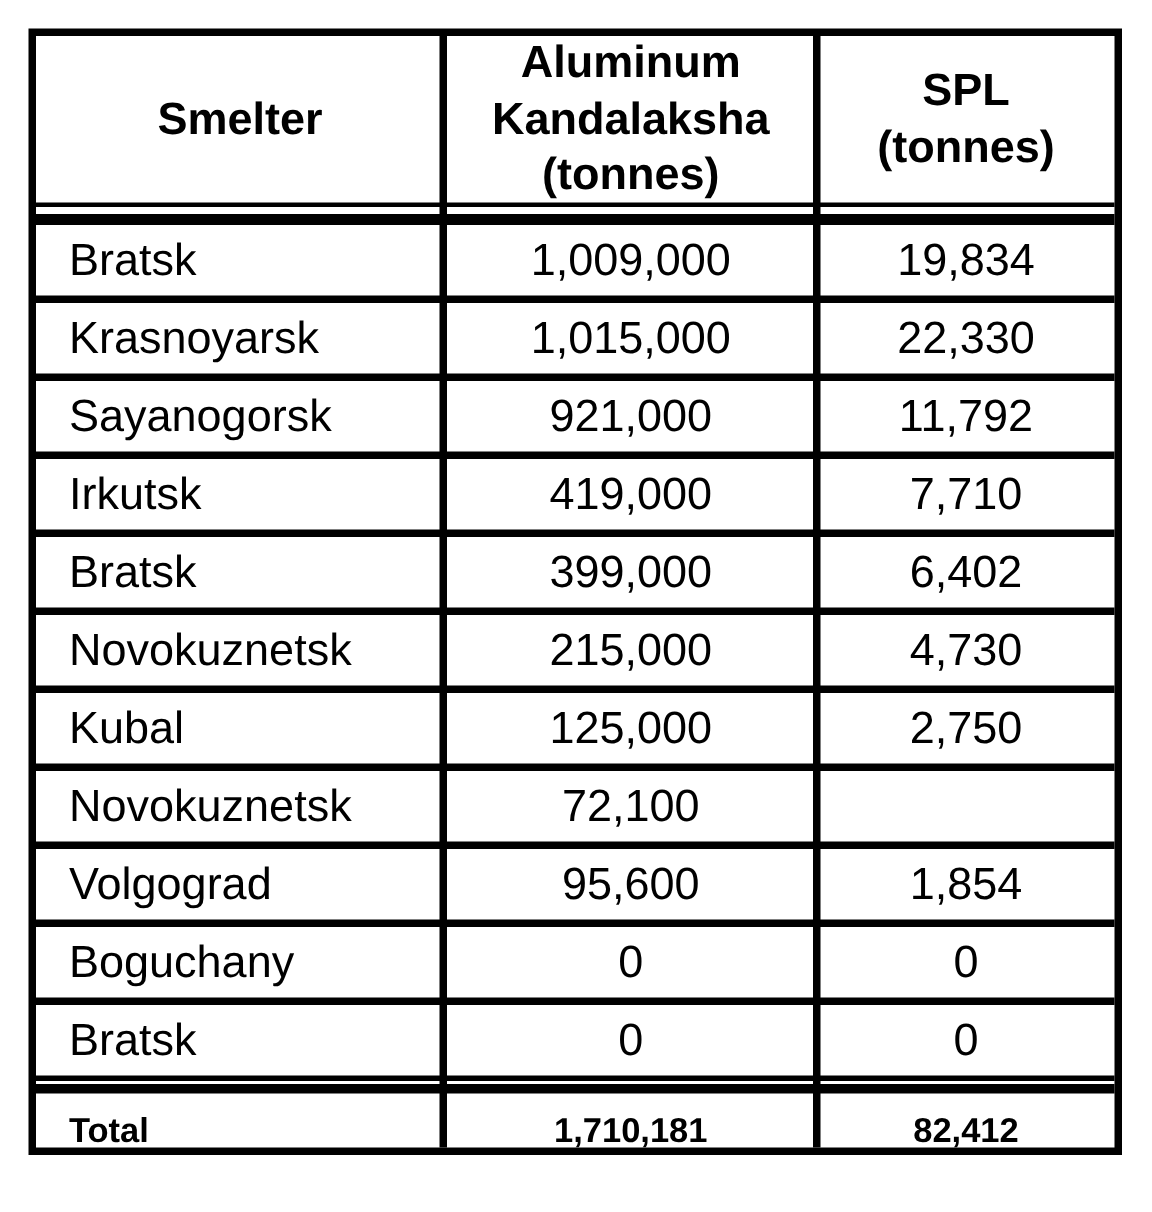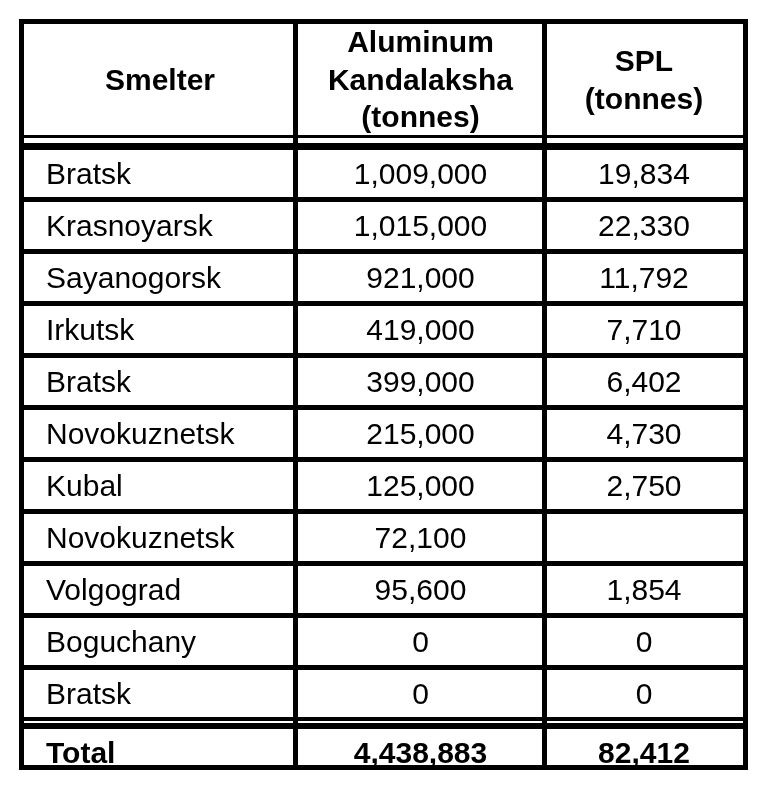--- a/index.html
+++ b/index.html
@@ -75,21 +75,21 @@
   .total-divider {
     height: 12px;
     background: linear-gradient(to bottom,
       #000 0px, #000 4px,
       transparent 4px, transparent 6px,
       #000 6px, #000 12px);
   }
   .total-row {
     height: 48px;
     font-weight: bold;
-    font-size: 30px;
+    font-size: 23px;
   }
 </style>
 </head>
 <body>
 
 <div class="smelter-table">
   <div class="vline v1"></div>
   <div class="vline v2"></div>
 
   <div class="grid-row header-row">
@@ -157,16 +157,16 @@
       <div class="cell name">Bratsk</div>
       <div class="cell num">0</div>
       <div class="cell num">0</div>
     </div>
   </div>
 
   <div class="total-divider"></div>
 
   <div class="grid-row total-row">
     <div class="cell name">Total</div>
-    <div class="cell num">4,438,883</div>
+    <div class="cell num">1,710,181</div>
     <div class="cell num">82,412</div>
   </div>
 </div>
 
 </body></html>

